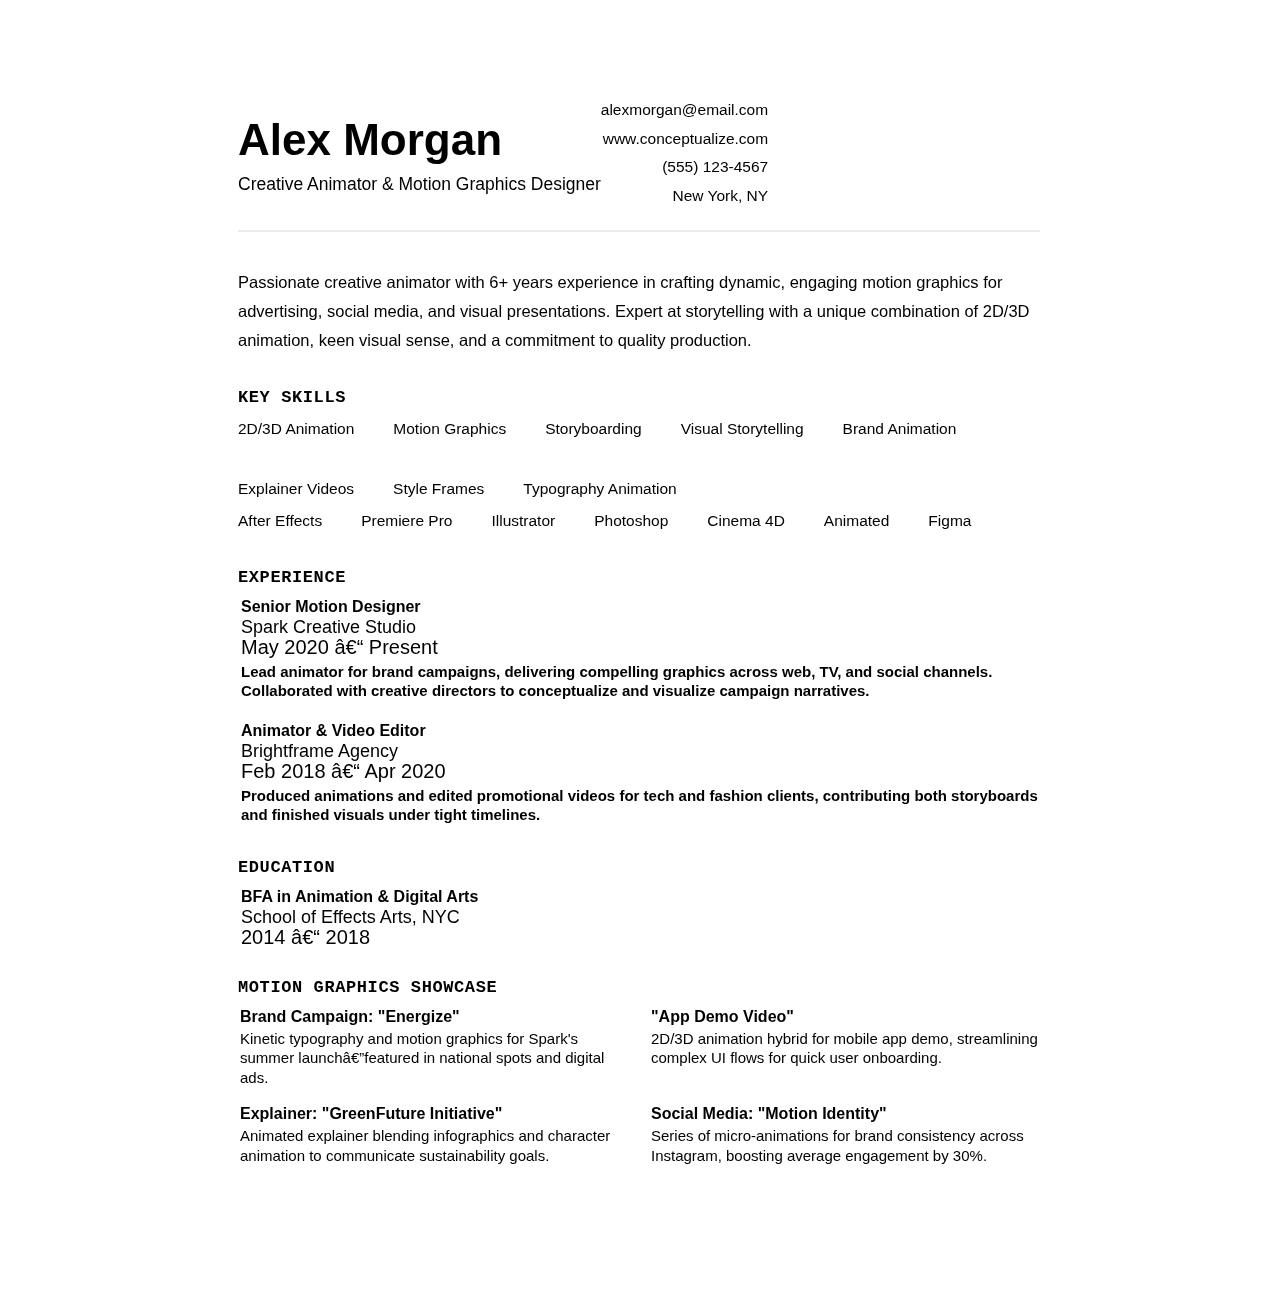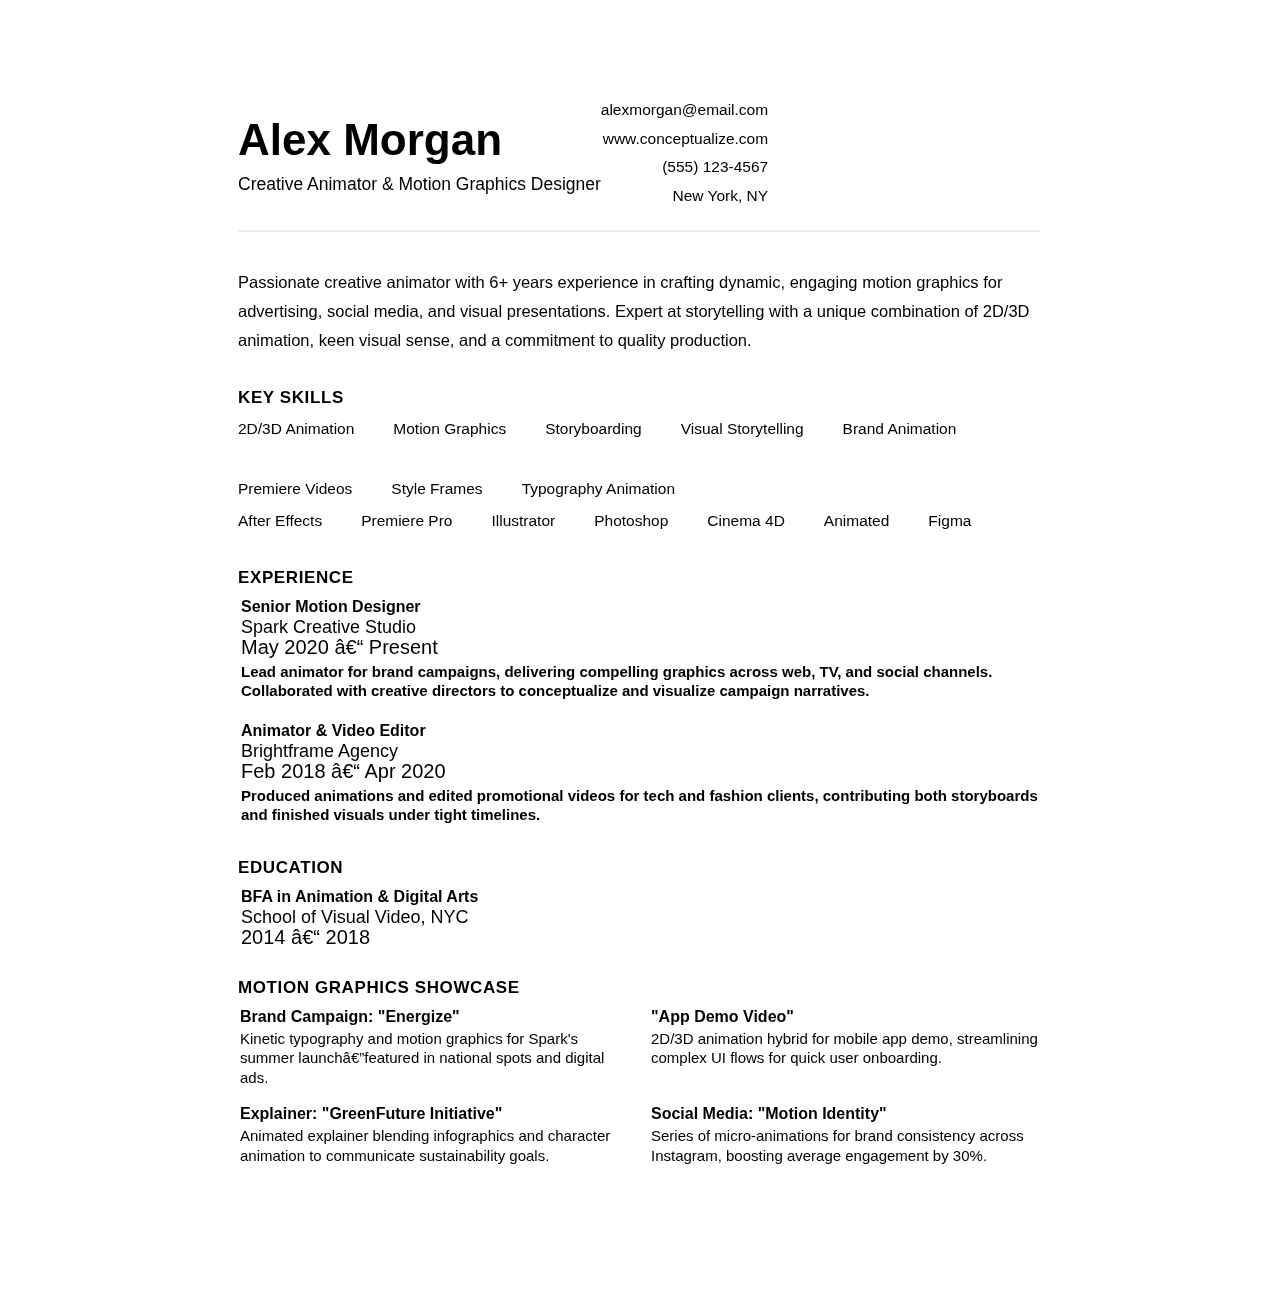--- a/index.html
+++ b/index.html
@@ -56,20 +56,21 @@
     margin: 36px 0 0 0;
   }
 
   
   .section-heading {
     font-size: 17px;
     font-weight: 700;
     letter-spacing: 0.6px;
     line-height: 22px;
     margin: 0;
+    font-family: Liberation Mono, monospace;
   }
   .sec-skills     { margin-top: 32px; }
   .sec-experience { margin-top: 36px; }
   .sec-education  { margin-top: 32px; }
   .sec-showcase   { margin-top: 30px; }
 
   
   .skill-list {
     display: flex;
     flex-wrap: wrap;
@@ -148,21 +149,21 @@
   <p class="summary">Passionate creative animator with 6+ years experience in crafting dynamic, engaging motion graphics for advertising, social media, and visual presentations. Expert at storytelling with a unique combination of 2D/3D animation, keen visual sense, and a commitment to quality production.</p>
 
   <section class="sec-skills">
     <h2 class="section-heading">KEY SKILLS</h2>
     <div class="skill-list">
       <span>2D/3D Animation</span>
       <span>Motion Graphics</span>
       <span>Storyboarding</span>
       <span>Visual Storytelling</span>
       <span>Brand Animation</span>
-      <span>Premiere Videos</span>
+      <span>Explainer Videos</span>
       <span>Style Frames</span>
       <span>Typography Animation</span>
     </div>
     <div class="skill-list tools">
       <span>After Effects</span>
       <span>Premiere Pro</span>
       <span>Illustrator</span>
       <span>Photoshop</span>
       <span>Cinema 4D</span>
       <span>Animated</span>
@@ -185,21 +186,21 @@
       <div class="entry-company">Brightframe Agency</div>
       <div class="entry-dates">Feb 2018 â€“ Apr 2020</div>
       <div class="entry-desc">Produced animations and edited promotional videos for tech and fashion clients, contributing both storyboards and finished visuals under tight timelines.</div>
     </div>
   </section>
 
   <section class="sec-education">
     <h2 class="section-heading">EDUCATION</h2>
     <div class="entry">
       <div class="entry-title">BFA in Animation &amp; Digital Arts</div>
-      <div class="entry-company">School of Visual Video, NYC</div>
+      <div class="entry-company">School of Effects Arts, NYC</div>
       <div class="entry-dates">2014 â€“ 2018</div>
     </div>
   </section>
 
   <section class="sec-showcase">
     <h2 class="section-heading">MOTION GRAPHICS SHOWCASE</h2>
     <div class="showcase-grid">
 
       <div class="showcase-item">
         <div class="showcase-title">Brand Campaign: "Energize"</div>

